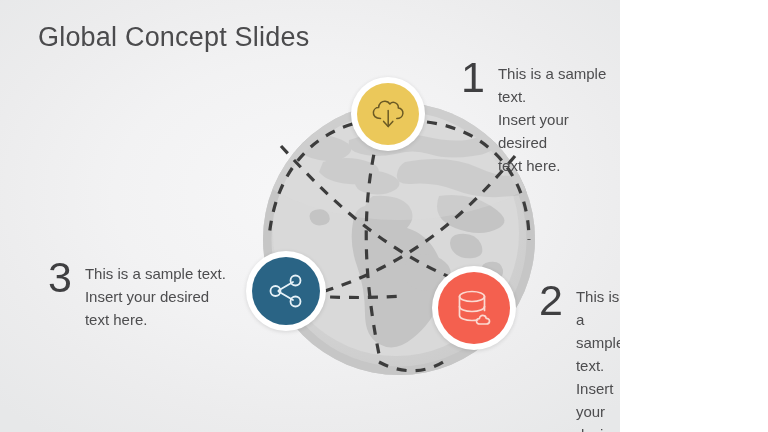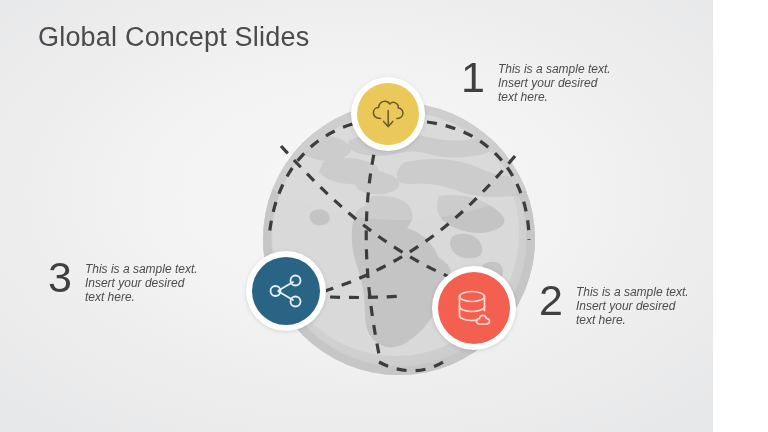--- a/index.html
+++ b/index.html
@@ -7,21 +7,21 @@
     padding: 0;
   }
   body {
     width: 768px;
     height: 432px;
     overflow: hidden;
     font-family: "Liberation Sans", sans-serif;
   }
   #slide {
     position: relative;
-    width: 713px;
+    width: 620px;
     height: 432px;
     background:
       radial-gradient(ellipse 70% 70% at 50% 45%, #f7f7f8 0%, #f2f2f3 45%, #ececed 75%, #e7e8e9 100%);
     overflow: hidden;
   }
 
   
   #title {
     position: absolute;
     left: 38px;
@@ -74,26 +74,25 @@
   }
   .callout .num {
     font-size: 43px;
     line-height: 40px;
     font-weight: 400;
     color: #3f3f41;
     margin-right: 13px;
     margin-top: -3px;
   }
   .callout .body {
-    font-size: 12px;
-    line-height: 14px;
+    font-size: 15px;
+    line-height: 23px;
     color: #4d4d4f;
     white-space: pre-line;
     padding-top: 2px;
-    font-style: italic;
   }
   #callout-1 { left: 461px; top: 60px;  }
   #callout-2 { left: 539px; top: 283px; }
   #callout-3 { left: 48px;  top: 260px; }
 </style>
 </head>
 <body>
 
 <div id="slide">
 

